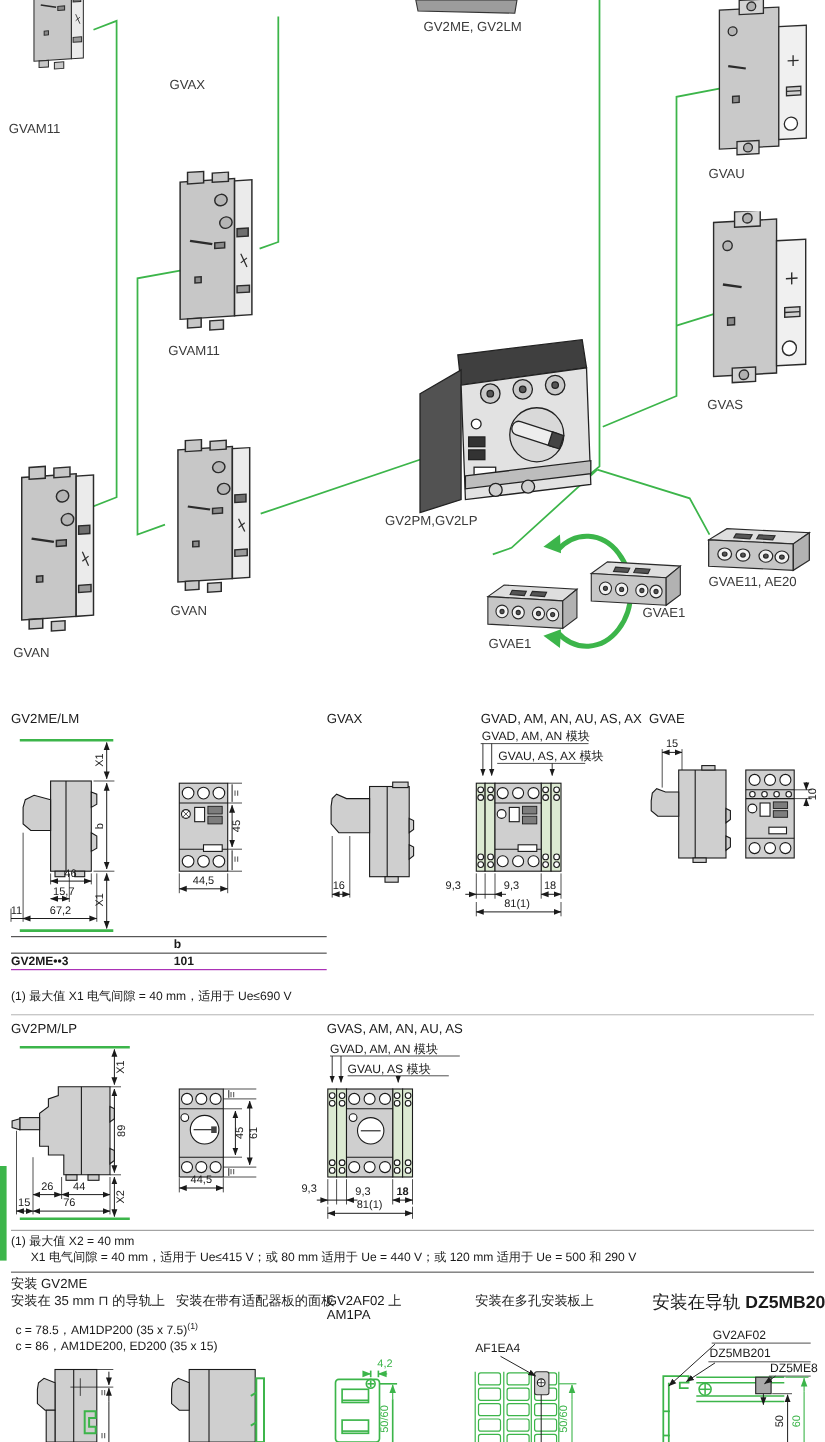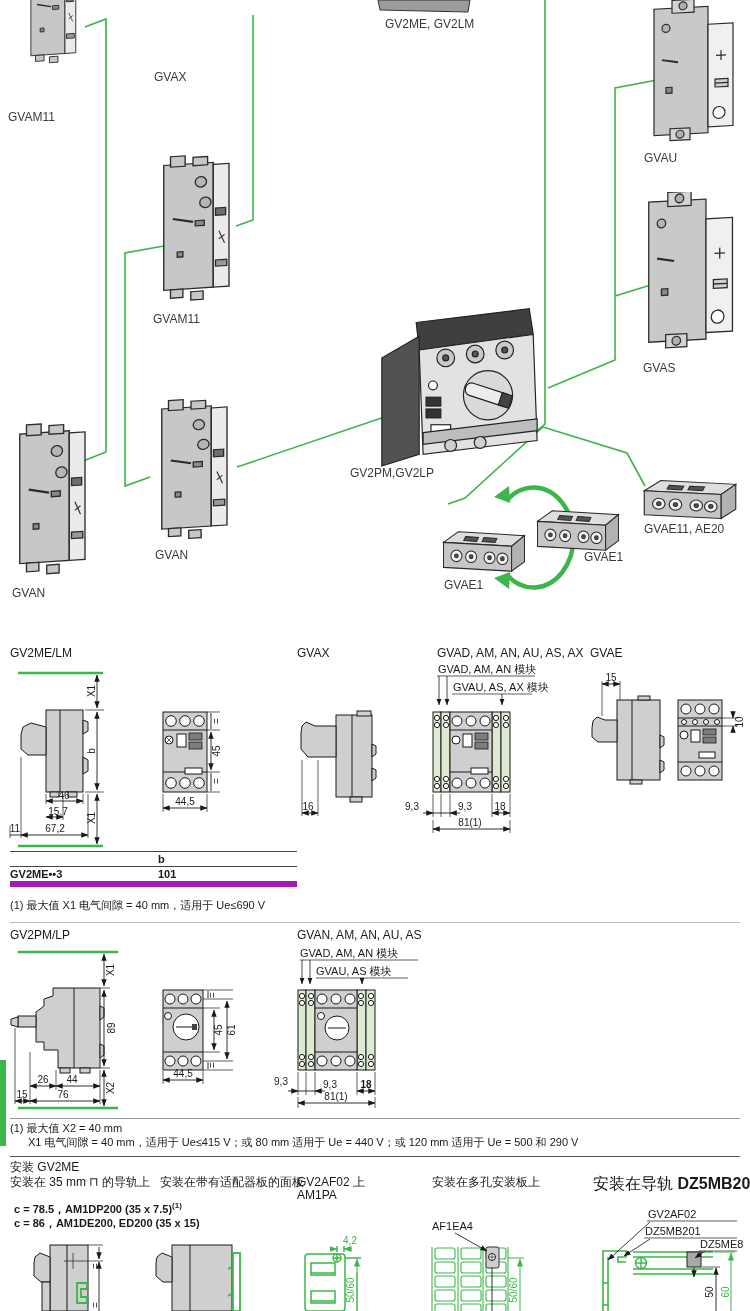--- a/index.html
+++ b/index.html
@@ -3,21 +3,21 @@
 <meta charset="utf-8">
 <style>
   html,body{margin:0;padding:0;background:#fff}
   #page{position:relative;width:750px;height:1311px;background:#fff;overflow:hidden;
         font-family:"Liberation Sans","DejaVu Sans",sans-serif;color:#1a1a1a}
   .txt{position:absolute;white-space:nowrap}
   .ctr{position:absolute;white-space:nowrap;transform:translate(-50%,-50%)}
   .rot{position:absolute;white-space:nowrap;transform:translate(-50%,-50%) rotate(-90deg)}
   .t12b{font-size:12px;font-weight:normal}
   .t11{font-size:11px}
-  .t11b{font-size:11px;font-weight:bold}
+  .t11b{font-size:11px;font-weight:normal}
   .t10{font-size:10px}
   .t10b{font-size:10px;font-weight:bold}
   .plabel{font-size:12px;color:#3a3a3a}
   .gtx{color:#3cb54a}
   .hr{position:absolute;height:1px;background:#bbb}
   svg{position:absolute;overflow:visible}
   .gf{fill:#cfcfcf;stroke:#1a1a1a;stroke-width:1}
   .pg{fill:#dcead2;stroke:#1a1a1a;stroke-width:1}
   .wf{fill:#fff;stroke:#1a1a1a;stroke-width:1}
   .dk{fill:#7d7d7d;stroke:#1a1a1a;stroke-width:0.8}
@@ -390,21 +390,21 @@
 <div class="ctr t10" style="left:500px;top:806px">18</div>
 <div class="ctr t10" style="left:470px;top:822px">81(1)</div>
 <div class="ctr t10" style="left:611px;top:677px">15</div>
 <div class="rot t10" style="left:739px;top:722px">10</div>
 
 <div class="tbl" style="border-top:1px solid #444">
  <div class="row">
         <div class="c1"></div>
         <div>b</div>
       </div>
- <div class="row" style="border-bottom:6px solid #a21caf">
+ <div class="row" style="border-bottom:1px solid #a21caf">
         <div class="c1">GV2ME••3</div>
         <div>101</div>
       </div>
 </div>
 <div class="txt t11" style="left:10px;top:898px">(1) 最大值 X1 电气间隙 = 40 mm，适用于 Ue≤690 V</div>
 
 <div class="hr" style="left:10px;top:922px;width:730px"></div>
 <svg style="left:0;top:925px" width="750" height="230" viewBox="0 925 750 230">
  <g class="gs" stroke-width="2.4">
   <line x1="18" y1="952" x2="118" y2="952"></line>
@@ -515,21 +515,21 @@
         <line x1="375" y1="1097" x2="375" y2="1108"></line>
  </g>
  <line class="d1" x1="288" y1="1091" x2="298" y2="1091"></line>
  <line class="d0" x1="298" y1="1091" x2="315" y2="1091"></line>
  <line class="d1" x1="325" y1="1091" x2="315" y2="1091"></line>
  <line class="dl" x1="357" y1="1091" x2="375" y2="1091"></line>
  <line class="dl" x1="298" y1="1103" x2="375" y2="1103"></line>
 </svg>
 
 <div class="txt t12b" style="left:10px;top:928px">GV2PM/LP</div>
-<div class="txt t12b" style="left:297px;top:928px">GVAN, AM, AN, AU, AS</div>
+<div class="txt t12b" style="left:297px;top:928px">GVAS, AM, AN, AU, AS</div>
 <div class="txt t11" style="left:300px;top:946px">GVAD, AM, AN 模块</div>
 <div class="txt t11" style="left:316px;top:964px">GVAU, AS 模块</div>
 <div class="rot t10" style="left:110px;top:970px">X1</div>
 <div class="rot t10" style="left:111px;top:1028px">89</div>
 <div class="rot t10" style="left:110px;top:1088px">X2</div>
 <div class="ctr t10" style="left:43px;top:1079px">26</div>
 <div class="ctr t10" style="left:72px;top:1079px">44</div>
 <div class="ctr t10" style="left:22px;top:1094px">15</div>
 <div class="ctr t10" style="left:63px;top:1094px">76</div>
 <div class="ctr t10" style="left:183px;top:1073px">44,5</div>

